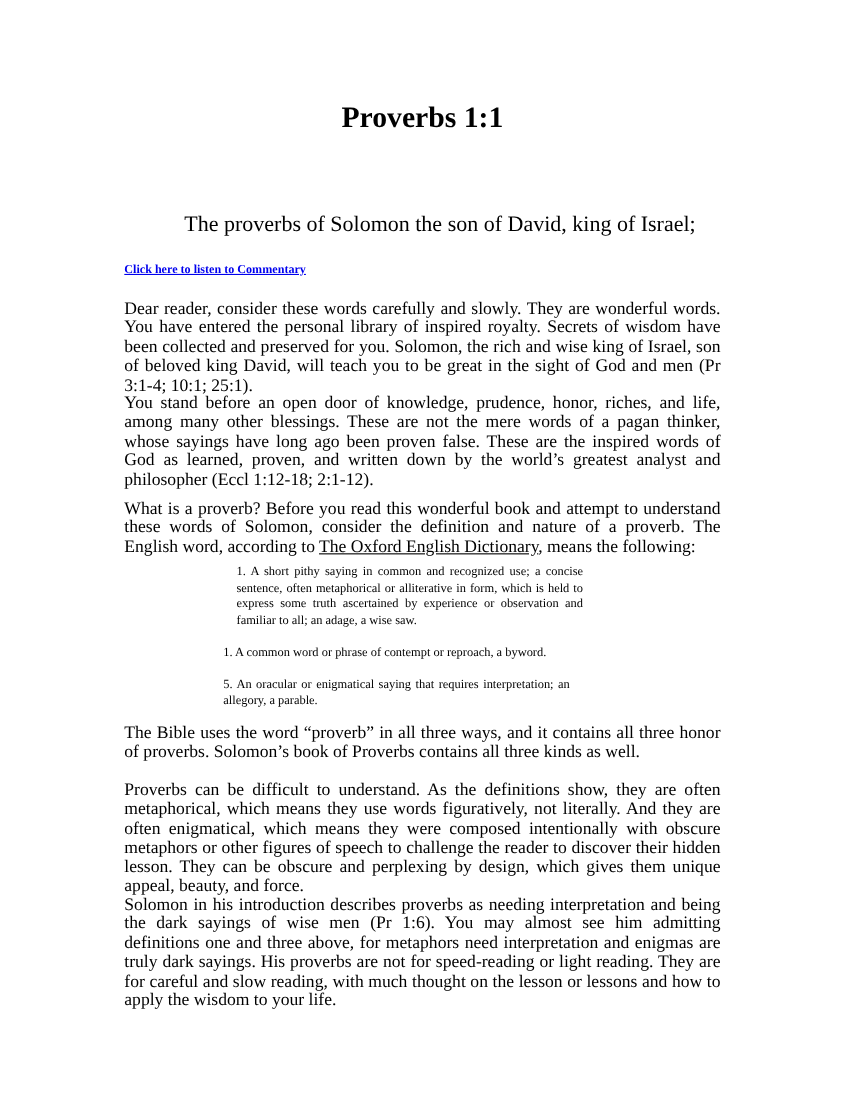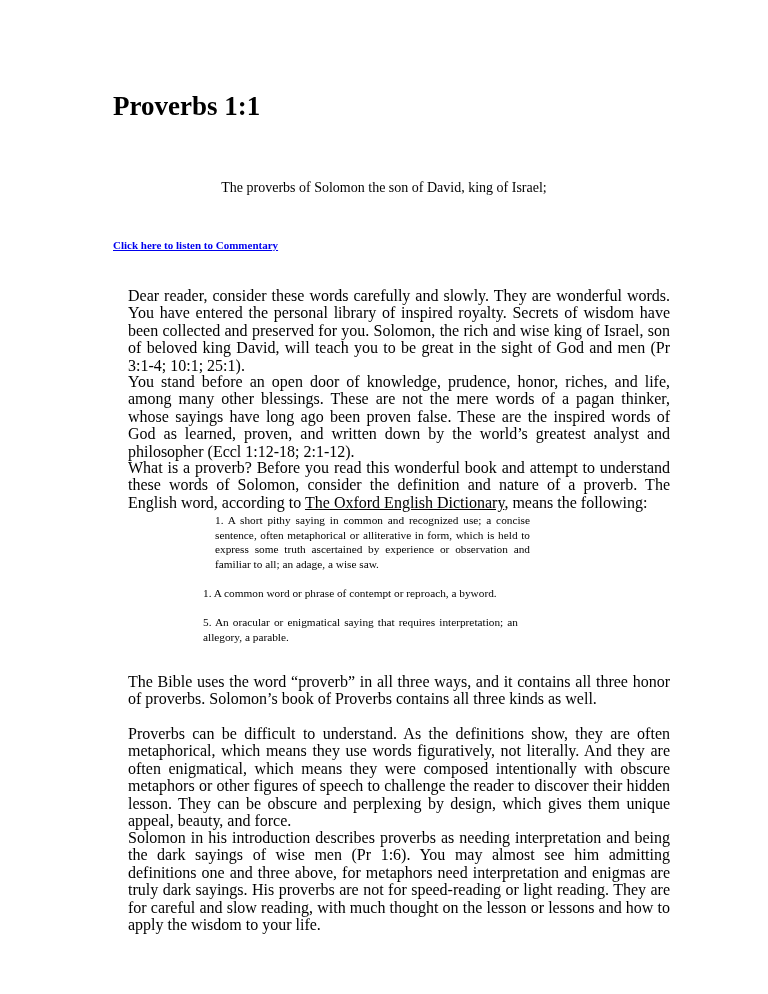--- a/index.html
+++ b/index.html
@@ -19,54 +19,55 @@
     position: absolute;
     left: 113px;
     top: 0;
     width: 542px;
   }
   .title {
     position: absolute;
     top: 91px;
     left: 0;
     width: 542px;
+    text-align: center;
     font-weight: bold;
     font-size: 27px;
     line-height: 30px;
     margin: 0;
   }
   .verse {
     position: absolute;
     top: 175px;
     left: 0;
     width: 542px;
     text-align: center;
-    font-size: 14px;
+    font-size: 20px;
     line-height: 26px;
-    margin: 0;
+    margin: 16px;
   }
   .listen {
     position: absolute;
     top: 238px;
     left: 0;
     width: 542px;
     text-align: left;
     font-size: 11px;
     line-height: 14px;
     font-weight: bold;
   }
   .listen a {
     color: #0000ee;
     text-decoration: underline;
   }
   .para {
     position: absolute;
     left: 0;
     width: 542px;
-    margin: 15px;
+    margin: 0;
     font-size: 16px;
     line-height: 17.4px;
     text-align: justify;
     text-align-last: left;
   }
   .para .u {
     text-decoration: underline;
   }
   .quote {
     position: absolute;
@@ -89,21 +90,21 @@
   <p class="verse">The proverbs of Solomon the son of David, king of Israel;</p>
 
   <div class="listen">
     <a href="#">Click here to listen to Commentary</a>
   </div>
 
   <p class="para" style="top:272px;">Dear reader, consider these words carefully and slowly. They are wonderful words. You have entered the personal library of inspired royalty. Secrets of wisdom have been collected and preserved for you. Solomon, the rich and wise king of Israel, son of beloved king David, will teach you to be great in the sight of God and men (Pr 3:1-4; 10:1; 25:1).</p>
 
   <p class="para" style="top:358px;">You stand before an open door of knowledge, prudence, honor, riches, and life, among many other blessings. These are not the mere words of a pagan thinker, whose sayings have long ago been proven false. These are the inspired words of God as learned, proven, and written down by the world’s greatest analyst and philosopher (Eccl 1:12-18; 2:1-12).</p>
 
-  <p class="para" style="top:444px;"><span>What is a proverb? Before you read this wonderful book and attempt to understand these words of Solomon, consider the definition and nature of a proverb. The English word, according to </span><span class="u">The Oxford English Dictionary</span><span>, means the following:</span></p>
+  <p class="para" style="top:454px;"><span>What is a proverb? Before you read this wonderful book and attempt to understand these words of Solomon, consider the definition and nature of a proverb. The English word, according to </span><span class="u">The Oxford English Dictionary</span><span>, means the following:</span></p>
 
   <p class="quote" style="top:513px;margin-left:12px;">1. A short pithy saying in common and recognized use; a concise sentence, often metaphorical or alliterative in form, which is held to express some truth ascertained by experience or observation and familiar to all; an adage, a wise saw.</p>
 
   <p class="quote" style="top:586px;">1. A common word or phrase of contempt or reproach, a byword.</p>
 
   <p class="quote" style="top:615px;">5. An oracular or enigmatical saying that requires interpretation; an allegory, a parable.</p>
 
   <p class="para" style="top:658px;">The Bible uses the word “proverb” in all three ways, and it contains all three honor of proverbs. Solomon’s book of Proverbs contains all three kinds as well.</p>
 
   <p class="para" style="top:710px;">Proverbs can be difficult to understand. As the definitions show, they are often metaphorical, which means they use words figuratively, not literally. And they are often enigmatical, which means they were composed intentionally with obscure metaphors or other figures of speech to challenge the reader to discover their hidden lesson. They can be obscure and perplexing by design, which gives them unique appeal, beauty, and force.</p>

